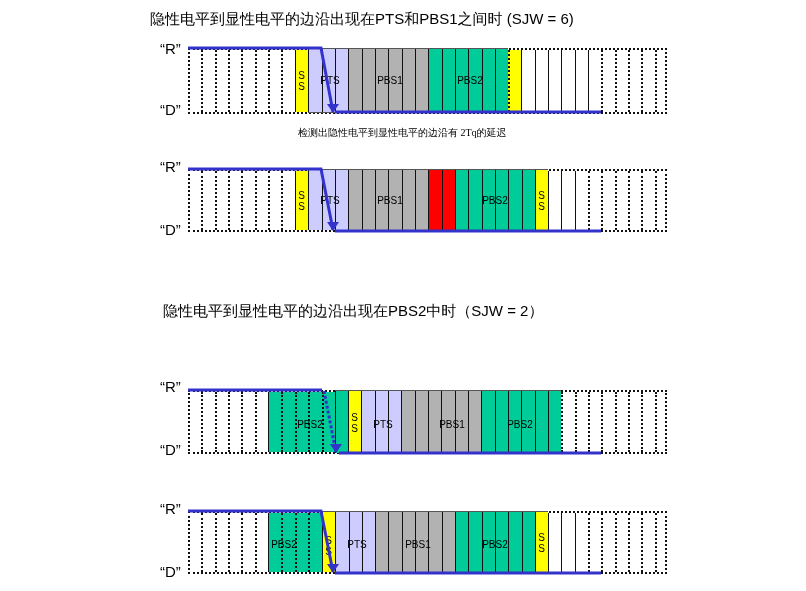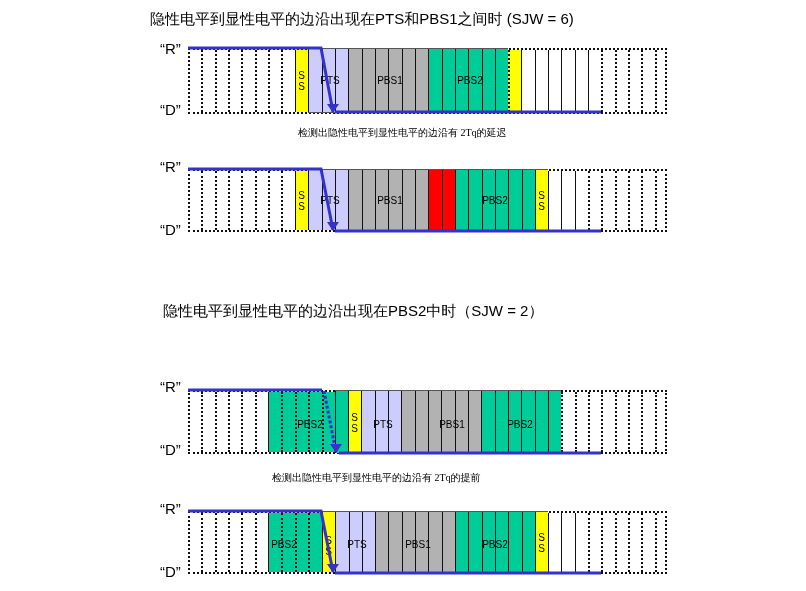--- a/index.html
+++ b/index.html
@@ -167,21 +167,20 @@
   <div class="cell dash" style="left:575px; top:392px; width:13px; height:60px;"></div>
   <div class="cell dash" style="left:588px; top:392px; width:13px; height:60px;"></div>
   <div class="cell dash" style="left:601px; top:392px; width:14px; height:60px;"></div>
   <div class="cell dash" style="left:615px; top:392px; width:13px; height:60px;"></div>
   <div class="cell dash" style="left:628px; top:392px; width:13px; height:60px;"></div>
   <div class="cell dash" style="left:641px; top:392px; width:14px; height:60px;"></div>
   <div class="cell dash" style="left:655px; top:392px; width:12px; height:60px;"></div>
 </div>
 
 <div class="note" style="left:272px; top:466px; line-height:24px;">
-  <div>检测出隐性电平到显性电平的边沿有  2Tq的提前</div>
 </div>
 
 <div>
   <div class="lvl" style="left:160px; top:500px;">“R”</div>
   <div class="lvl" style="left:160px; top:563px;">“D”</div>
   <div class="frame" style="left:188px; top:511px; width:479px; height:63px;"></div>
   <div class="cell dash" style="left:201px; top:513px; width:14px; height:59px;"></div>
   <div class="cell dash" style="left:215px; top:513px; width:13px; height:59px;"></div>
   <div class="cell dash" style="left:228px; top:513px; width:13px; height:59px;"></div>
   <div class="cell dash" style="left:241px; top:513px; width:14px; height:59px;"></div>

